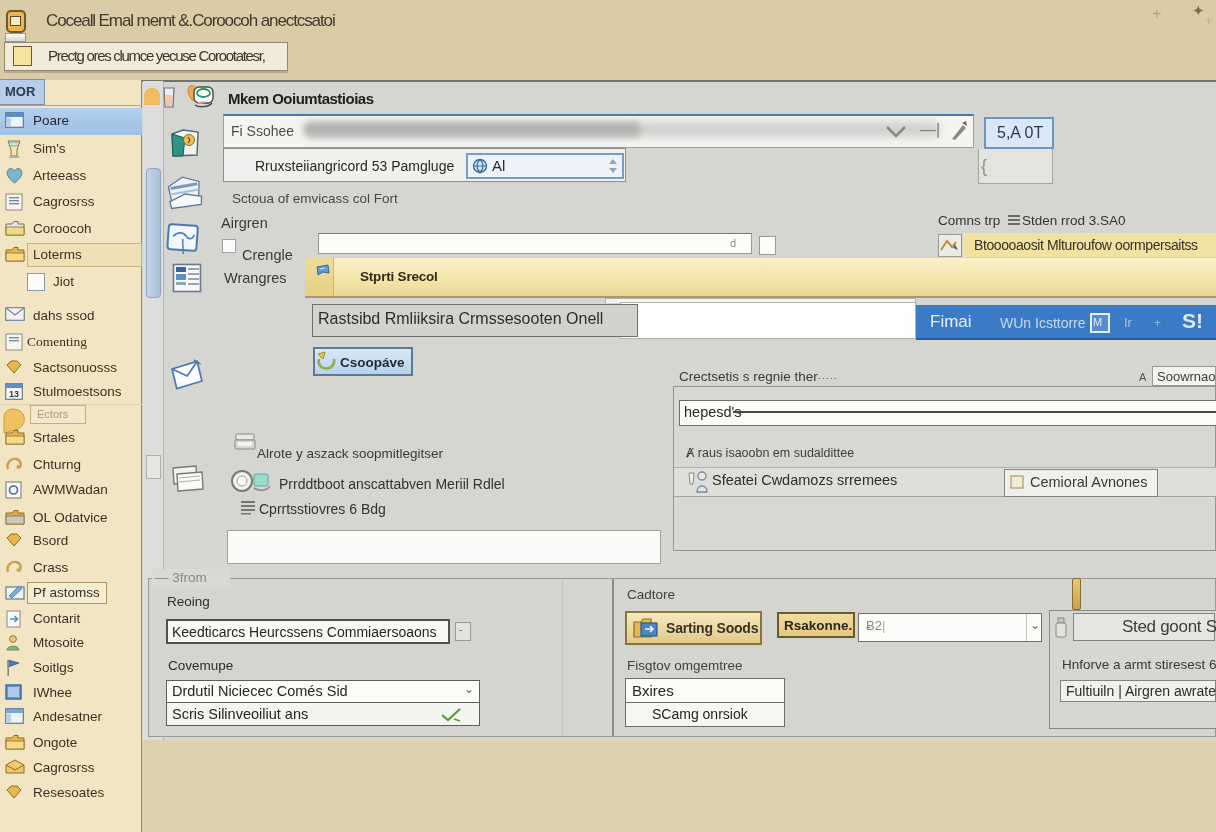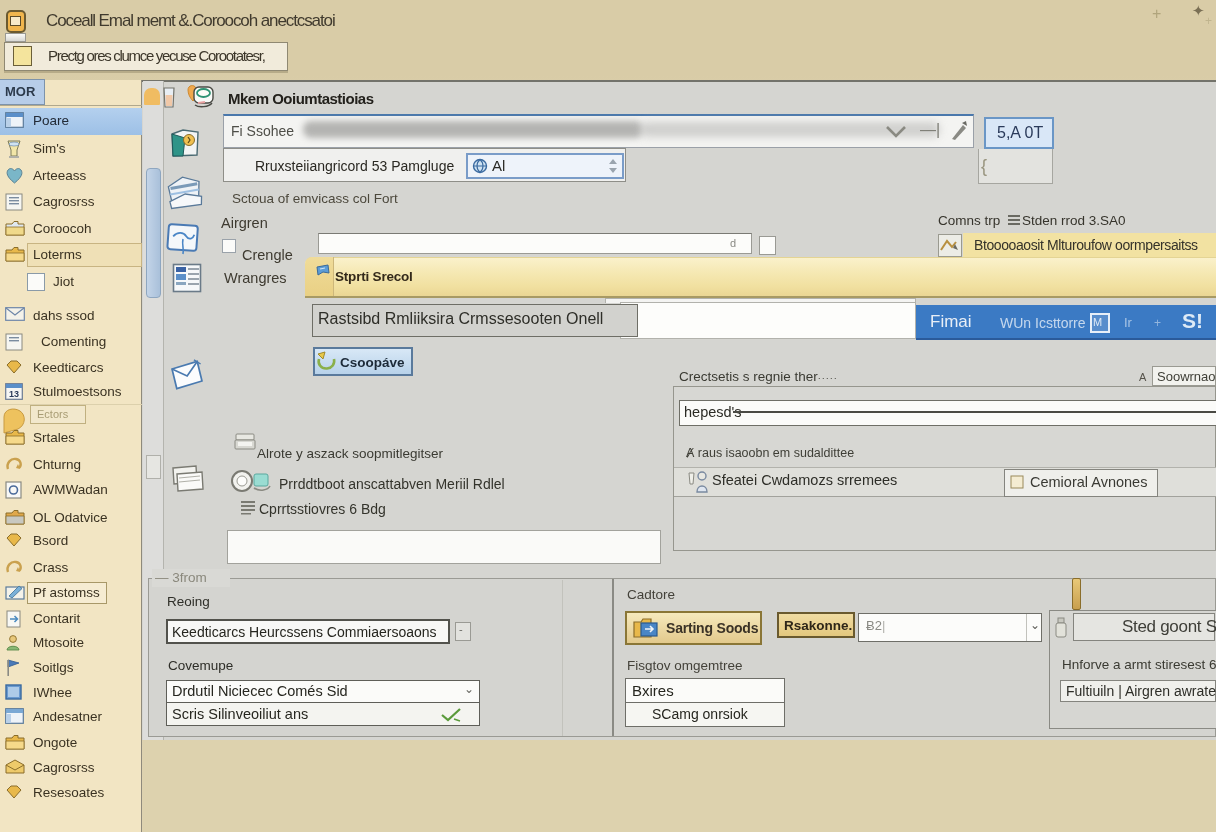--- a/index.html
+++ b/index.html
@@ -83,25 +83,25 @@
       <div class="abs" style="left:5px;top:307px;"><svg width="20" height="14" viewBox="0 0 20 14">
           <rect x="0.7" y="0.7" width="18.6" height="12.6" fill="#f4f2ea" stroke="#6e86a8" stroke-width="1.2"></rect>
           <path d="M1 1 L10 8 L19 1" fill="none" stroke="#6e86a8" stroke-width="1.2"></path>
         </svg></div>
       <div class="lbl" style="left:33px;top:308px;font-size:13.5px;color:#3a3222;font-weight:normal;">dahs ssod</div>
       <div class="abs" style="left:5px;top:333px;"><svg width="18" height="18" viewBox="0 0 18 18">
           <rect x="1" y="1" width="16" height="16" fill="#f6f6f2" stroke="#8a8a80" stroke-width="1"></rect>
           <rect x="4" y="4" width="10" height="1.4" fill="#7a8ca0"></rect>
           <rect x="4" y="7" width="10" height="1.4" fill="#7a8ca0"></rect>
         </svg></div>
-      <div class="lbl" style="left:41px;top:334px;font-size:13.5px;color:#3a3222;font-weight:normal;">Comenting</div>
+      <div class="lbl" style="left:27px;top:334px;font-size:13.5px;color:#3a3222;font-weight:normal;font-family:Liberation Serif, serif;">Comenting</div>
       <div class="abs" style="left:5px;top:359px;"><svg width="18" height="16" viewBox="0 0 18 16">
           <path d="M2 6 L6 2 L12 2 L16 6 L9 14 Z" fill="#e8b84a" stroke="#8a6d2a" stroke-width="1"></path>
         </svg></div>
-      <div class="lbl" style="left:33px;top:360px;font-size:13.5px;color:#3a3222;font-weight:normal;">Keedticarcs</div>
+      <div class="lbl" style="left:33px;top:360px;font-size:13.5px;color:#3a3222;font-weight:normal;">Sactsonuosss</div>
       <div class="abs" style="left:5px;top:383px;"><svg width="18" height="17" viewBox="0 0 18 17">
           <rect x="0.7" y="0.7" width="16.6" height="15.6" fill="#f6f6f4" stroke="#6a7a92" stroke-width="1.2"></rect>
           <rect x="1" y="1" width="16" height="4" fill="#5b8fc9"></rect>
           <text x="9" y="13.5" font-size="9" font-family="Liberation Sans" fill="#2a3a5a" text-anchor="middle" font-weight="bold">13</text>
         </svg></div>
       <div class="lbl" style="left:33px;top:384px;font-size:13.5px;color:#3a3222;font-weight:normal;">Stulmoestsons</div>
       <div class="abs" style="left:5px;top:429px;"><svg width="20" height="17" viewBox="0 0 20 17">
           <path d="M1 4 L7 4 L9 1.5 L13 1.5 L13 4 L19 4 L19 15 L1 15 Z" fill="#e8b84a" stroke="#8a6d2a" stroke-width="1"></path>
           <path d="M1 7 L19 7 L19 15 L1 15 Z" fill="#f6d98a" stroke="#8a6d2a" stroke-width="0.8"></path>
         </svg></div>
@@ -288,21 +288,21 @@
         <path d="M13 10 L18 12 L15 6 Z" fill="#6a6a62"></path>
       </svg>
       <div class="abs" style="left:963px;top:233px;width:253px;height:25px;background:#f2e2a2;"></div>
       <div class="lbl" style="left:974px;top:237px;font-size:14px;color:#34322a;letter-spacing:-0.4px;">Btooooaosit Mlturoufow oormpersaitss</div>
       <div class="abs" style="left:305px;top:257px;width:911px;height:39px;border-radius:7px 0 0 0;background:linear-gradient(180deg,#faf1cb 0%,#f5e8b2 40%,#f1e0a0 75%,#ead694 100%);border-top:1px solid #e4d494;box-shadow:0 2px 0 #a89a64;"></div>
       <div class="abs" style="left:305px;top:257px;width:29px;height:39px;border-radius:7px 0 0 0;background:linear-gradient(180deg,#f0dc9a,#e9d084);border-right:1px solid #cdb77a;"></div>
       <svg class="abs" style="left:315px;top:264px;" width="16" height="16" viewBox="0 0 16 16">
         <path d="M2 3 L13 1 L14 9 L8 8 L3 11 Z" fill="#5b9cd6" stroke="#3a6a9a" stroke-width="1"></path>
         <path d="M5 5 L10 4" stroke="#cfe4f4" stroke-width="1.2"></path>
       </svg>
-      <div class="lbl" style="left:335px;top:269px;font-size:13.5px;font-weight:bold;color:#33291a;letter-spacing:-0.2px;">Stprti Srecol</div>
+      <div class="lbl" style="left:360px;top:269px;font-size:13.5px;font-weight:bold;color:#33291a;letter-spacing:-0.2px;">Stprti Srecol</div>
       <div class="abs" style="left:605px;top:298px;width:311px;height:5px;background:#f4f4f2;border:1px solid #b2b2ac;border-bottom:none;"></div>
       <div class="abs" style="left:620px;top:302px;width:296px;height:37px;background:#fdfdfb;border:1px solid #b2b2ac;"></div>
       <div class="abs" style="left:312px;top:304px;width:326px;height:33px;background:#d2d2ce;border:1.5px solid #6e6e66;"></div>
       <div class="lbl" style="left:318px;top:310px;font-size:16px;color:#2e2e28;">Rastsibd Rmliiksira Crmssesooten Onell</div>
       <div class="abs" style="left:916px;top:305px;width:300px;height:35px;background:#3b7ac4;border-bottom:2px solid #2a5a9a;"></div>
       <div class="lbl" style="left:930px;top:312px;font-size:17px;color:#e8eef6;">Fimai</div>
       <div class="lbl" style="left:1000px;top:315px;font-size:14px;color:rgba(255,255,255,0.7);">WUn Icsttorre</div>
       <div class="abs" style="left:1090px;top:313px;width:20px;height:20px;border:2px solid rgba(255,255,255,0.85);background:rgba(255,255,255,0.15);"></div>
       <div class="lbl" style="left:1093px;top:316px;font-size:11px;color:rgba(255,255,255,0.8);">M</div>
       <div class="lbl" style="left:1124px;top:315px;font-size:13px;color:rgba(255,255,255,0.55);">Ir</div>

